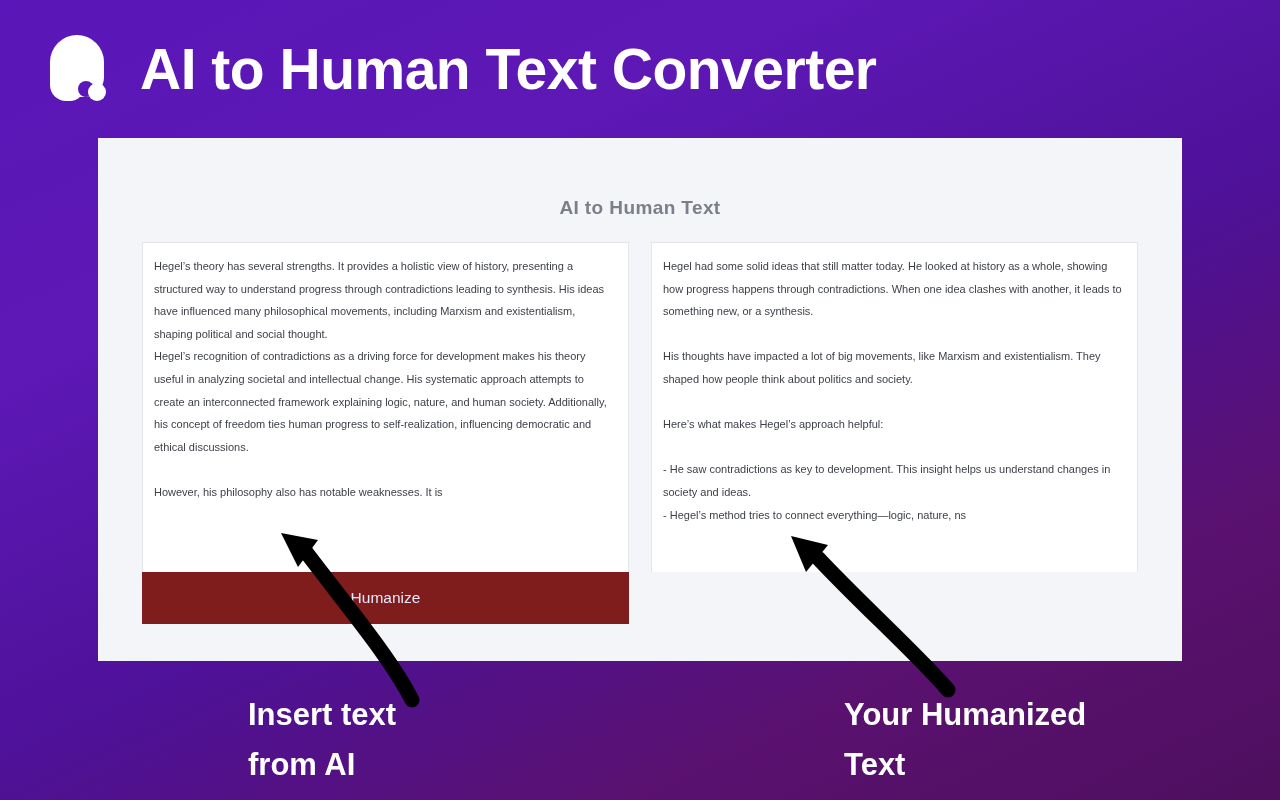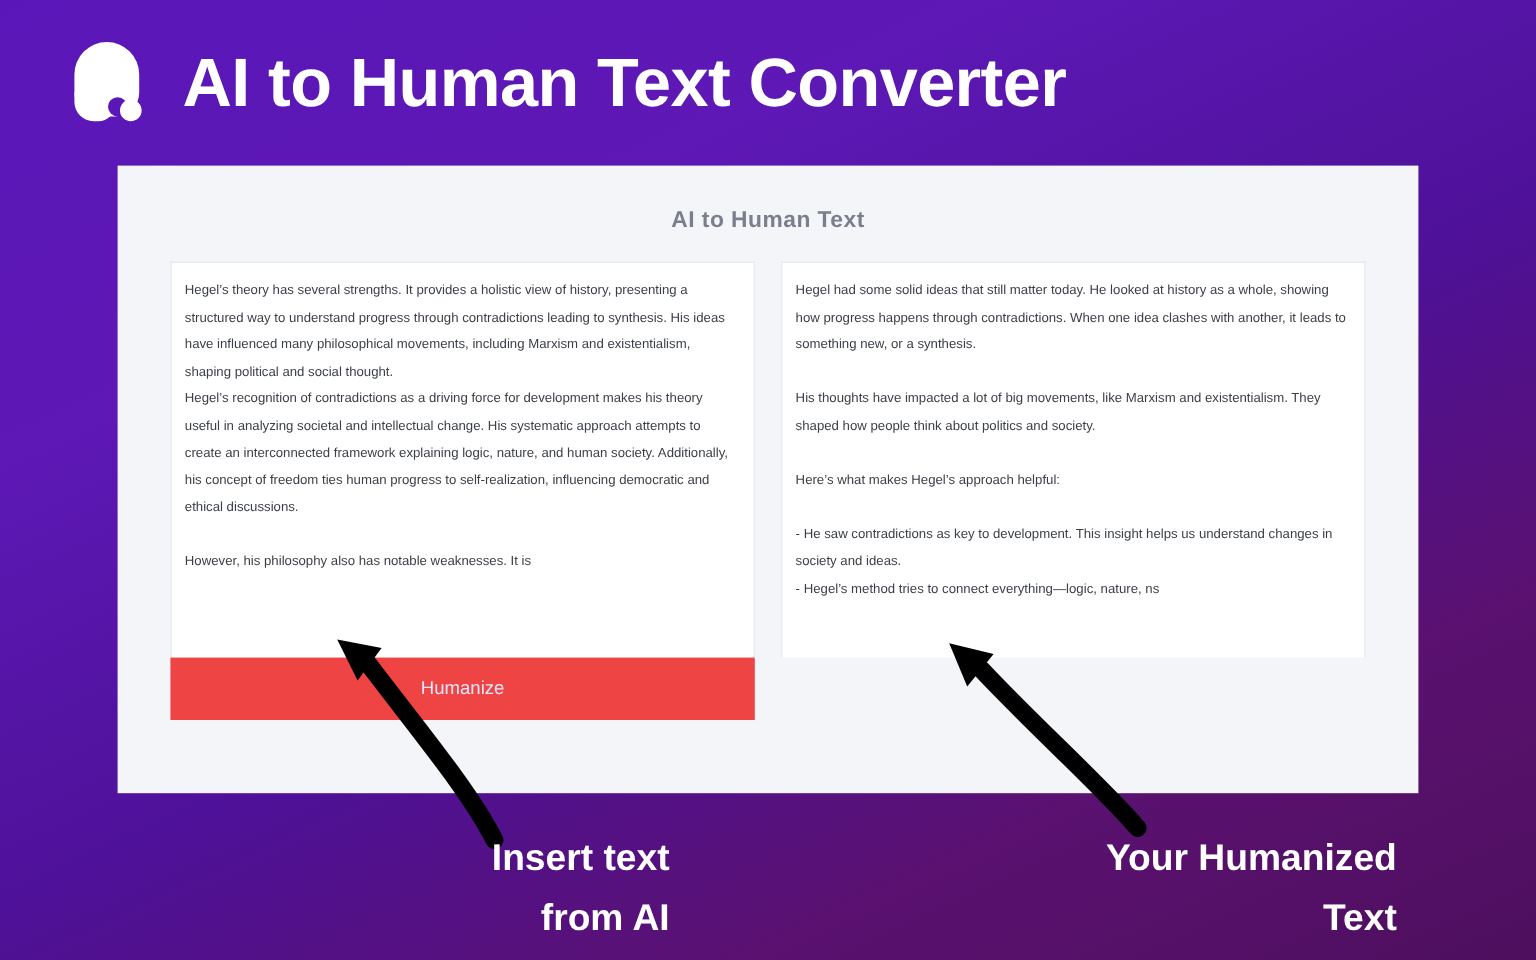--- a/index.html
+++ b/index.html
@@ -17,21 +17,21 @@
   }
 
   
   .header {
     position: absolute;
     top: 0; left: 0;
     width: 1280px;
     height: 138px;
     display: flex;
     align-items: center;
-    padding-left: 56px;
+    padding-left: 44px;
   }
   .logo {
     width: 72px;
     height: 72px;
     position: relative;
     flex: 0 0 auto;
     margin-right: 24px;
     margin-top: -4px;
   }
   .logo .head {
@@ -87,21 +87,21 @@
     height: 523px;
     background: #f4f5f8;
     overflow: hidden;
   }
   .card-title {
     text-align: center;
     color: #7b7f8c;
     font-size: 19px;
     font-weight: bold;
     letter-spacing: 0.4px;
-    margin-top: 35px;
+    margin-top: 59px;
   }
 
   .panels {
     display: flex;
     gap: 22px;
     padding: 0 44px;
     margin-top: 23px;
   }
   .panel {
     flex: 1 1 0;
@@ -117,21 +117,21 @@
     overflow: hidden;
     color: #3b3f46;
     font-size: 11px;
     line-height: 22.6px;
     white-space: pre-wrap;
     word-wrap: break-word;
   }
   .action-btn {
     height: 52px;
     border: none;
-    background: #ef4444;
+    background: #7f1d1d;
     color: #e9e7fb;
     font-size: 15.5px;
     font-family: "Liberation Sans", sans-serif;
     cursor: pointer;
     display: flex;
     align-items: center;
     justify-content: center;
   }
 
   
@@ -140,21 +140,21 @@
     left: 0; top: 0;
     width: 1280px;
     height: 800px;
     pointer-events: none;
   }
   .anno-label {
     position: absolute;
     color: #ffffff;
     font-size: 31px;
     font-weight: bold;
-    text-align: right;
+    text-align: left;
     line-height: 50px;
     white-space: pre-line;
   }
   .anno-left {
     left: 248px;
     top: 690px;
     width: 310px;
   }
   .anno-right {
     left: 844px;

